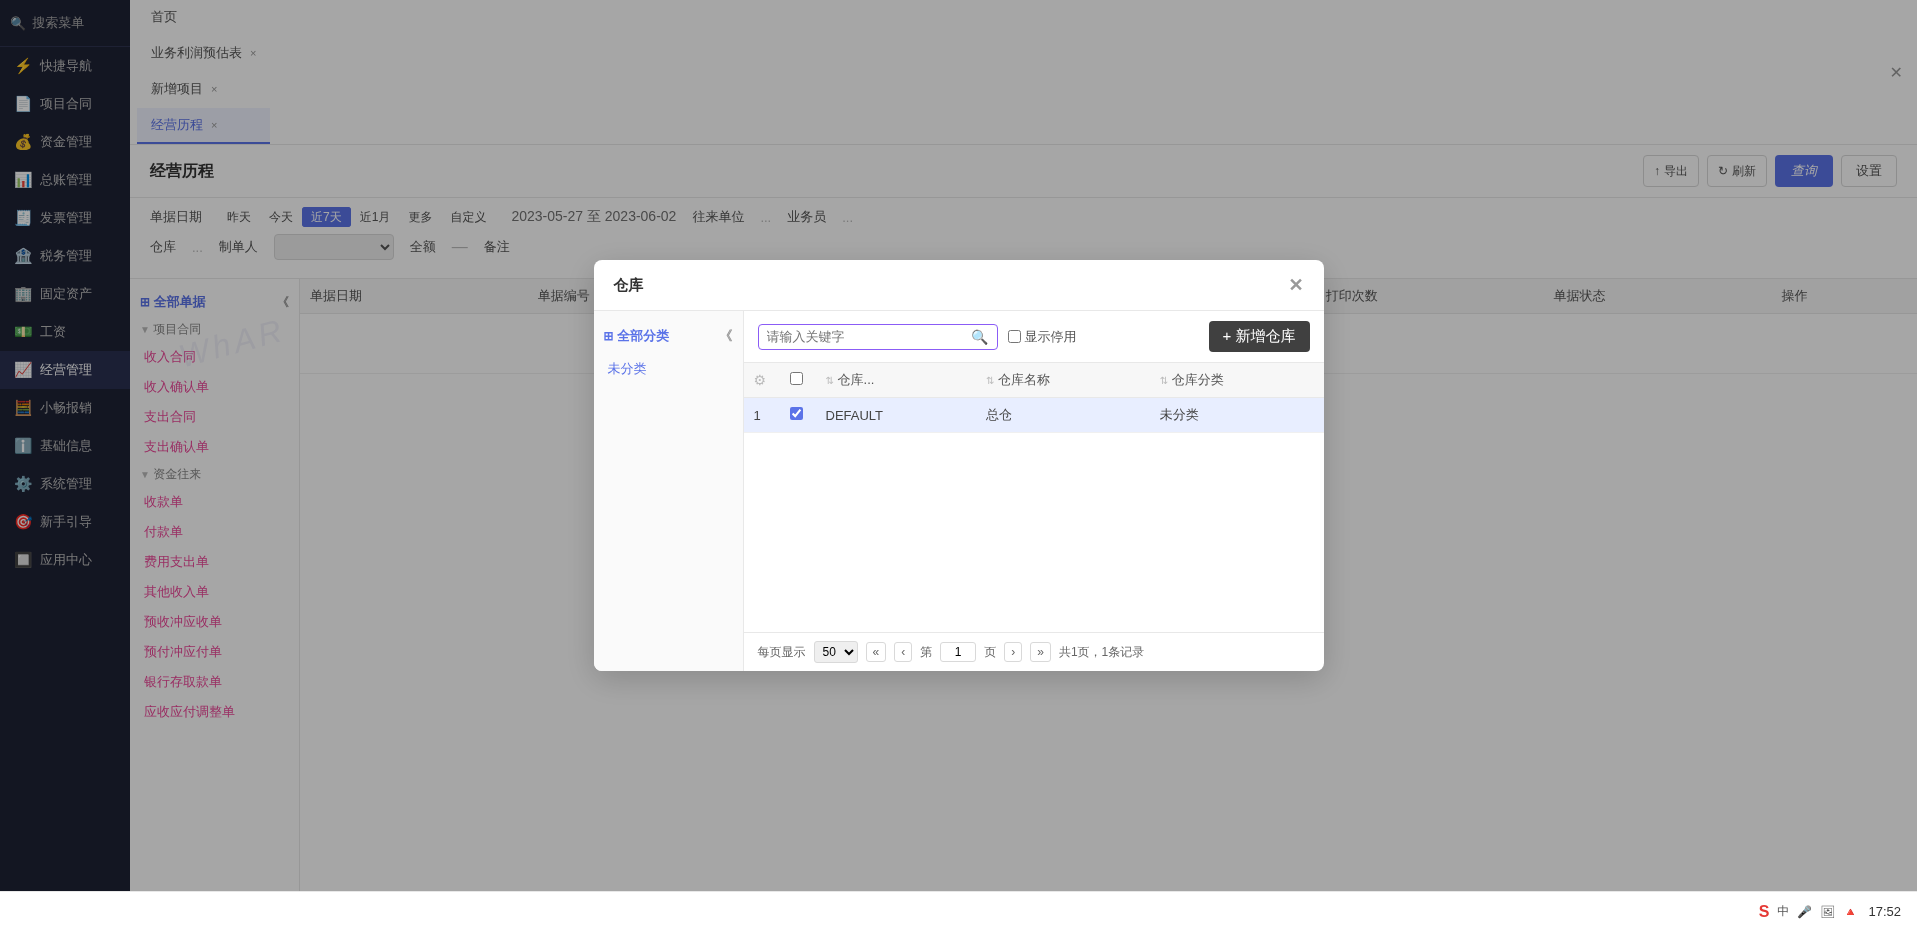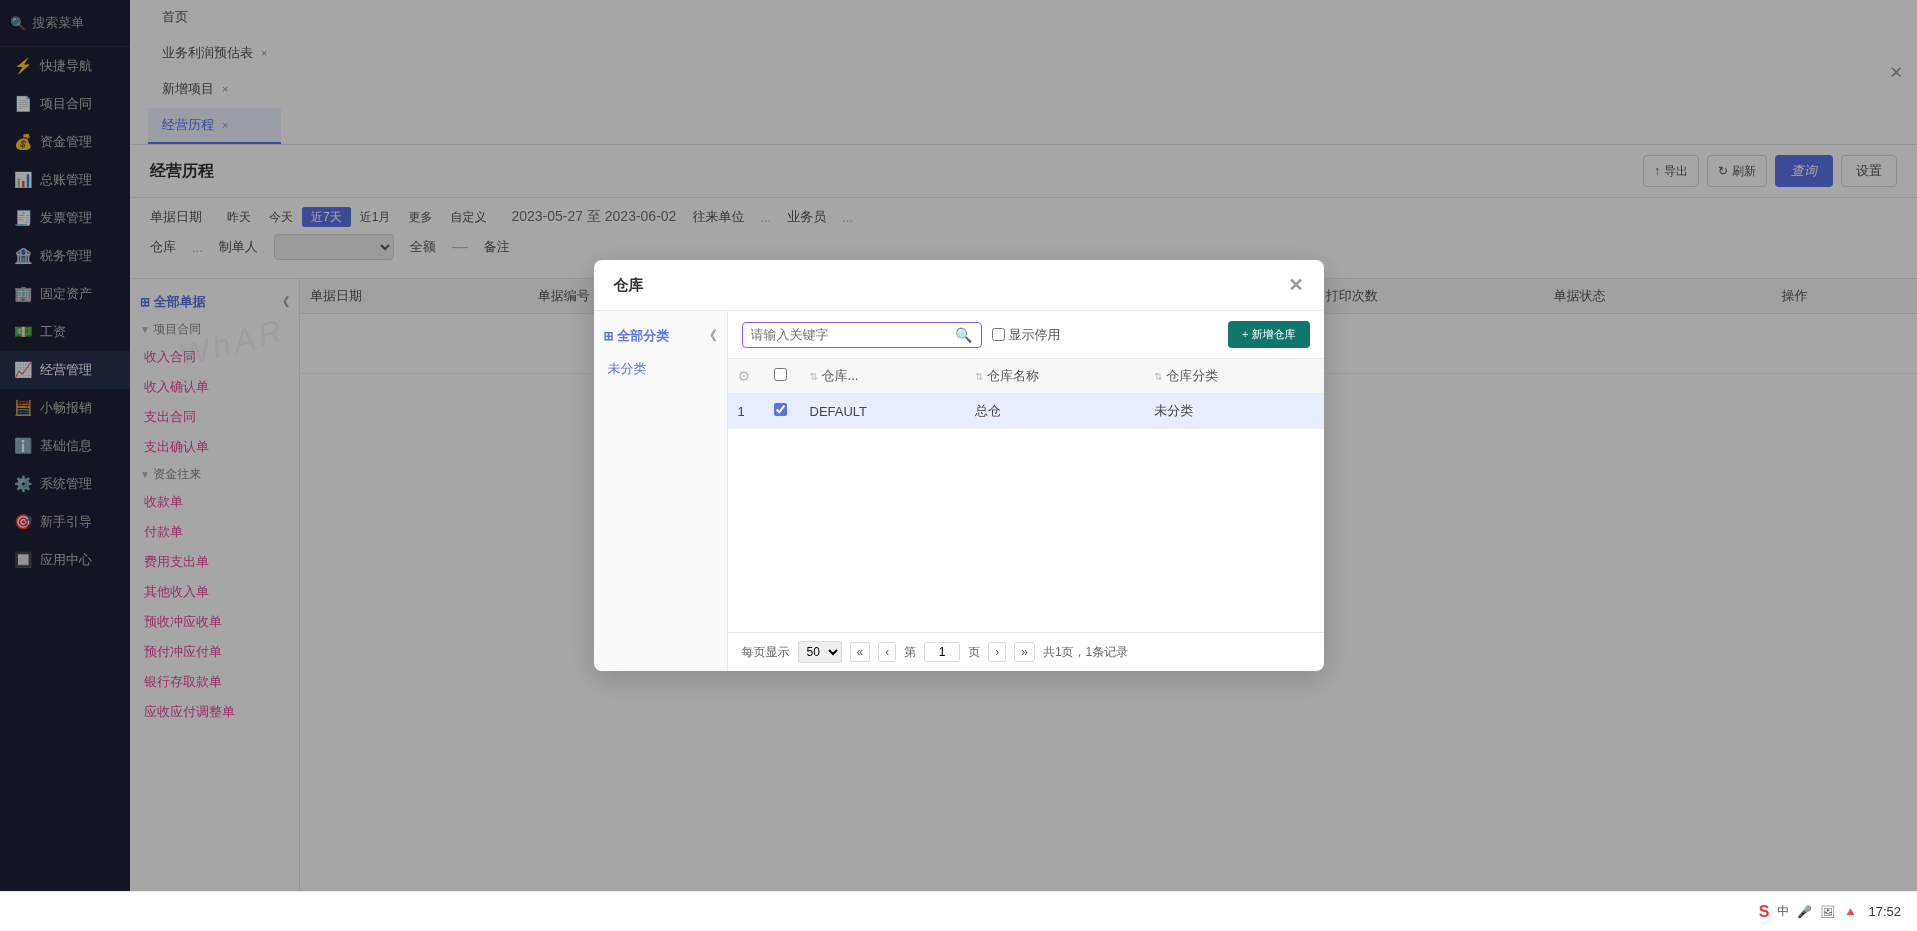--- a/index.html
+++ b/index.html
@@ -29,21 +29,21 @@
     }
 
     
     .main {
       margin-left: 130px; height: 931px; display: flex; flex-direction: column;
     }
 
     
     .tab-bar {
       background: #fff; display: flex; align-items: center;
-      border-bottom: 1px solid #e8e8e8; padding: 0 18px;
+      border-bottom: 1px solid #e8e8e8; padding: 0 7px;
       min-height: 40px; position: relative;
     }
     .tab {
       display: flex; align-items: center; gap: 4px;
       padding: 8px 14px; cursor: pointer; font-size: 13px;
       color: #555; border-bottom: 2px solid transparent;
     }
     .tab.active { color: #5b73e8; border-bottom: 2px solid #5b73e8; background: #f0f3ff; }
     .tab .close { font-size: 11px; color: #999; margin-left: 4px; cursor: pointer; }
     .tab-bar-close {
@@ -160,21 +160,21 @@
     .dialog-header {
       display: flex; align-items: center; justify-content: space-between;
       padding: 14px 20px; border-bottom: 1px solid #e8e8e8;
       font-size: 15px; font-weight: bold; color: #333;
     }
     .dialog-close { cursor: pointer; color: #999; font-size: 18px; }
     .dialog-body { display: flex; min-height: 360px; }
 
     
     .dialog-left {
-      width: 134px; border-right: 1px solid #e8e8e8;
+      width: 150px; border-right: 1px solid #e8e8e8;
       background: #fafafa; padding: 8px 0;
     }
     .dialog-left-header {
       display: flex; align-items: center; justify-content: space-between;
       padding: 8px 10px; font-size: 13px; color: #5b73e8; font-weight: bold;
     }
     .dialog-left-toggle { cursor: pointer; color: #999; }
     .dialog-left-item {
       padding: 7px 14px; font-size: 13px; color: #555; cursor: pointer;
     }
@@ -191,22 +191,22 @@
       border-radius: 4px; padding: 4px 8px; flex: 1; max-width: 240px;
       background: #fff;
     }
     .search-box input {
       border: none; outline: none; font-size: 13px; width: 100%; color: #555;
     }
     .search-icon { color: #bbb; font-size: 14px; margin-left: 4px; }
     .show-disabled { display: flex; align-items: center; gap: 4px; font-size: 13px; color: #555; }
     .show-disabled input { cursor: pointer; }
     .btn-add-warehouse {
-      background: #0f766e; color: #fff; border: none;
-      padding: 6px 14px; border-radius: 4px; cursor: pointer; font-size: 11px;
+      background: #404040; color: #fff; border: none;
+      padding: 6px 14px; border-radius: 4px; cursor: pointer; font-size: 15px;
       margin-left: auto; white-space: nowrap;
     }
 
     
     .dialog-table-wrap { flex: 1; overflow: auto; }
     .dialog-table { width: 100%; border-collapse: collapse; font-size: 13px; }
     .dialog-table th {
       background: #f7f7f7; padding: 8px 10px; text-align: left;
       border-bottom: 1px solid #e8e8e8; color: #555; font-weight: normal;
       white-space: nowrap;

